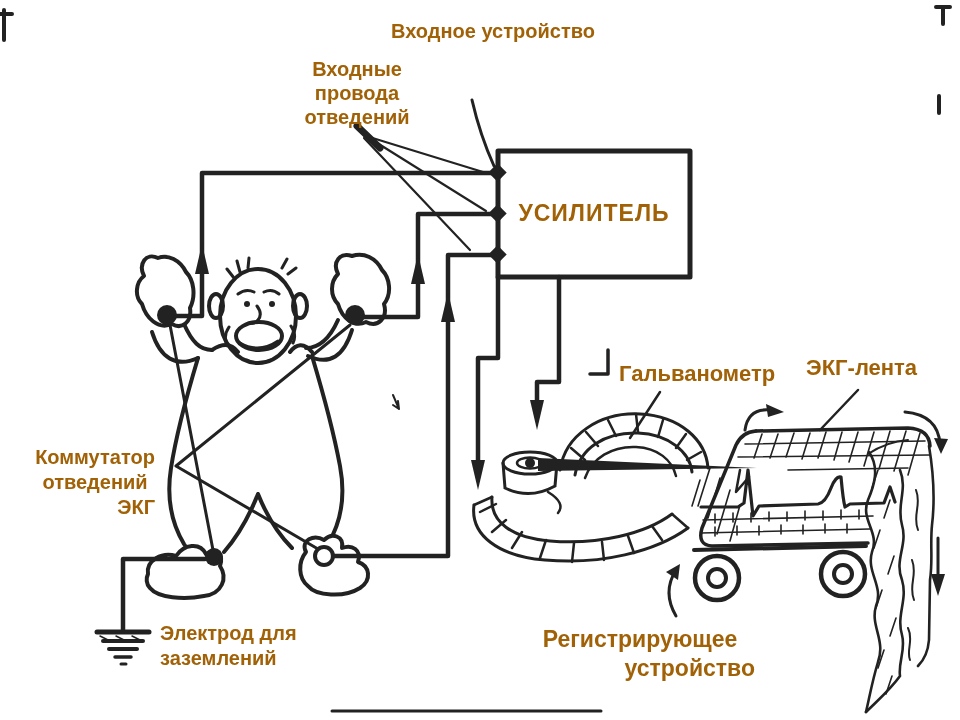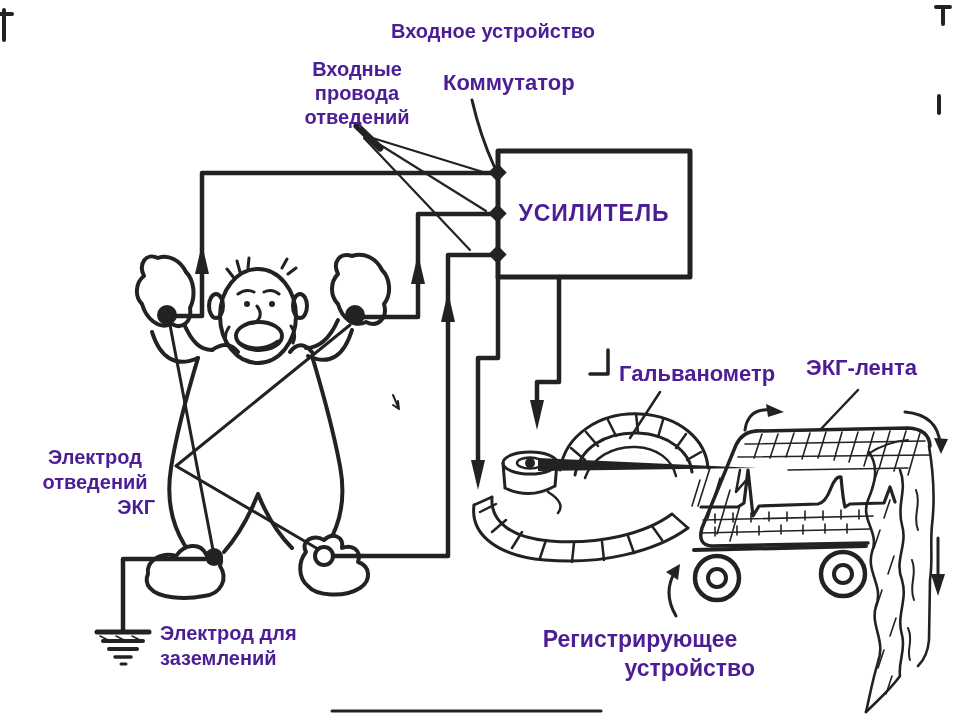--- a/index.html
+++ b/index.html
@@ -2,21 +2,21 @@
 <html><head>
 <meta charset="utf-8">
 <style>
   html,body{margin:0;padding:0;background:#e8e8e8;}
   .canvas{
     position:relative;width:960px;height:720px;background:#ffffff;
     overflow:hidden;font-family:"Liberation Sans", sans-serif;color:#1f1f1f;
   }
   .canvas svg{position:absolute;left:0;top:0;}
   .lbl{
-    position:absolute;font-weight:bold;color:#4c1d95;white-space:nowrap;
+    position:absolute;font-weight:bold;color:#a16207;white-space:nowrap;
     -webkit-font-smoothing:antialiased;
   }
   .lbl.center{text-align:center;white-space:normal;}
   .ink{stroke:#222;fill:none;stroke-linecap:round;stroke-linejoin:round;}
   .fillink{fill:#222;stroke:none;}
   .paperfill{fill:#fff;}
 </style>
 </head>
 <body>
 
@@ -193,30 +193,29 @@
   </svg>
 
   <div class="lbl center" style="left:388px;top:20px;width:210px;font-size:20px;">Входное устройство</div>
 
   <div>
     <div class="lbl center" style="left:292px;top:58px;width:130px;font-size:20px;">Входные</div>
     <div class="lbl center" style="left:292px;top:82px;width:130px;font-size:20px;">провода</div>
     <div class="lbl center" style="left:292px;top:106px;width:130px;font-size:20px;">отведений</div>
   </div>
 
-  <div class="lbl" style="left:443px;top:70px;font-size:22px;">Коммутатор</div>
 
   <div class="lbl center" style="left:498px;top:200px;width:192px;font-size:23px;letter-spacing:1px;">УСИЛИТЕЛЬ</div>
 
   <div class="lbl" style="left:619px;top:361px;font-size:22px;">Гальванометр</div>
 
   <div class="lbl" style="left:806px;top:355px;font-size:22px;">ЭКГ-лента</div>
 
   <div>
-    <div class="lbl center" style="left:35px;top:446px;width:120px;font-size:20px;">Электрод</div>
+    <div class="lbl center" style="left:35px;top:446px;width:120px;font-size:20px;">Коммутатор</div>
     <div class="lbl center" style="left:35px;top:471px;width:120px;font-size:20px;">отведений</div>
     <div class="lbl center" style="left:35px;top:496px;width:120px;font-size:20px;text-align:right;">ЭКГ</div>
   </div>
 
   <div>
     <div class="lbl" style="left:160px;top:622px;font-size:20px;">Электрод для</div>
     <div class="lbl" style="left:160px;top:647px;font-size:20px;">заземлений</div>
   </div>
 
   <div>

